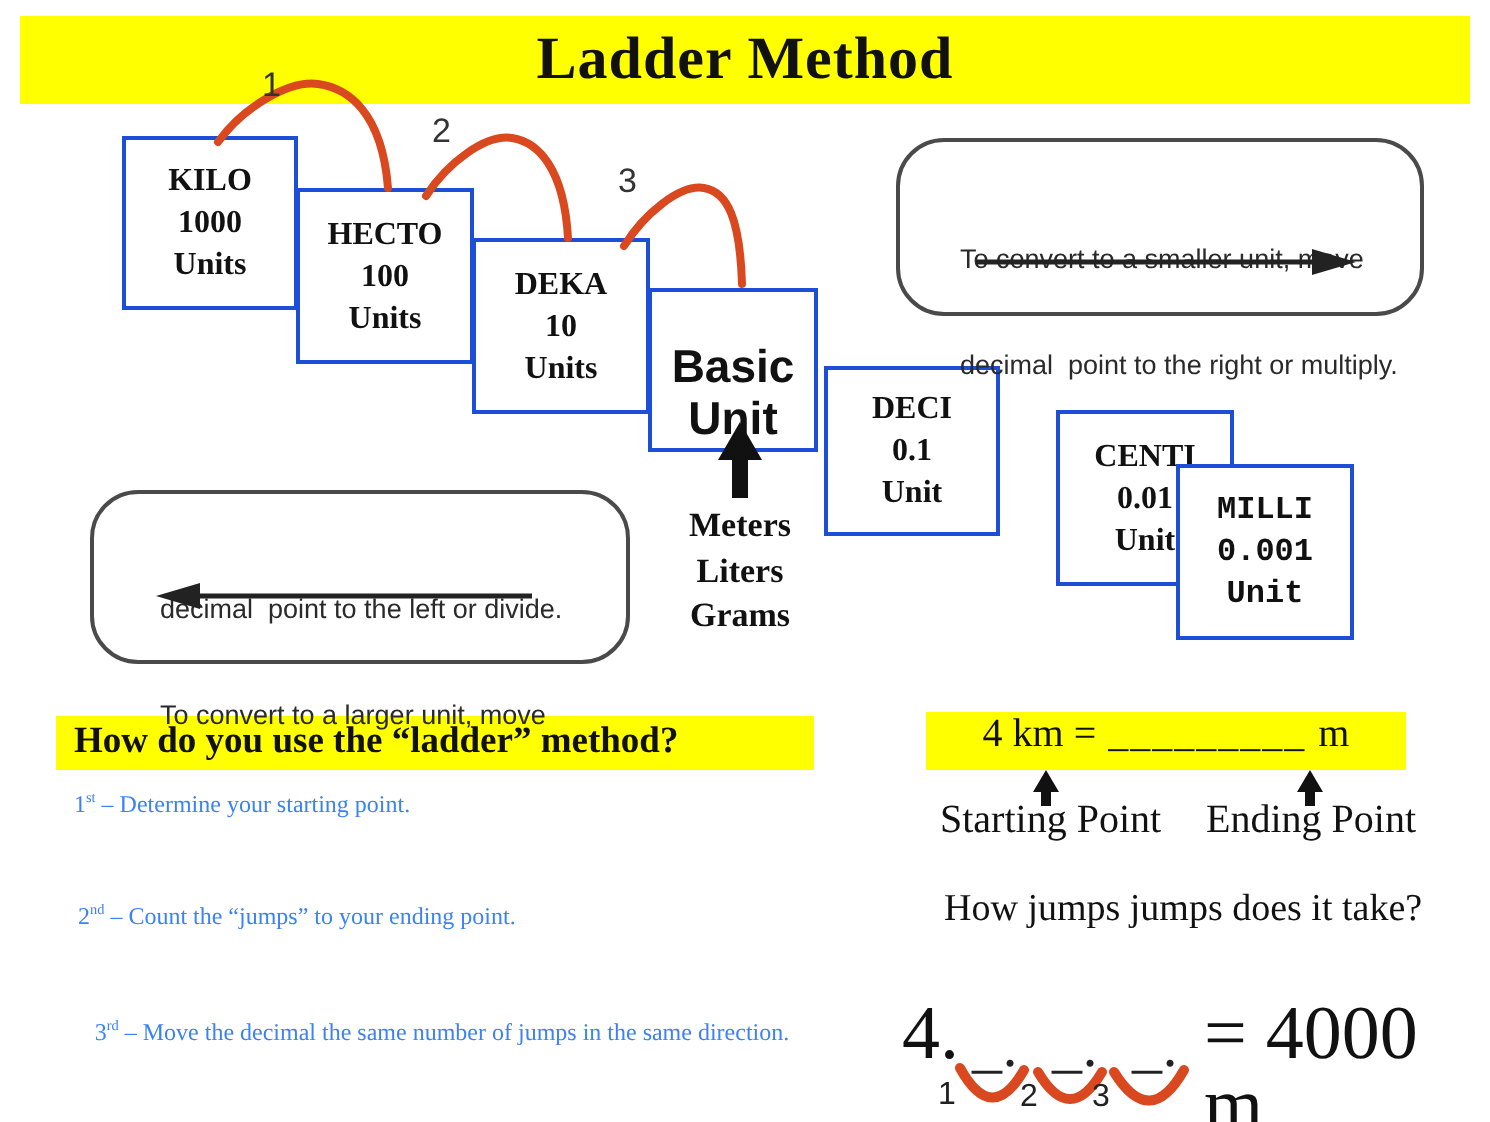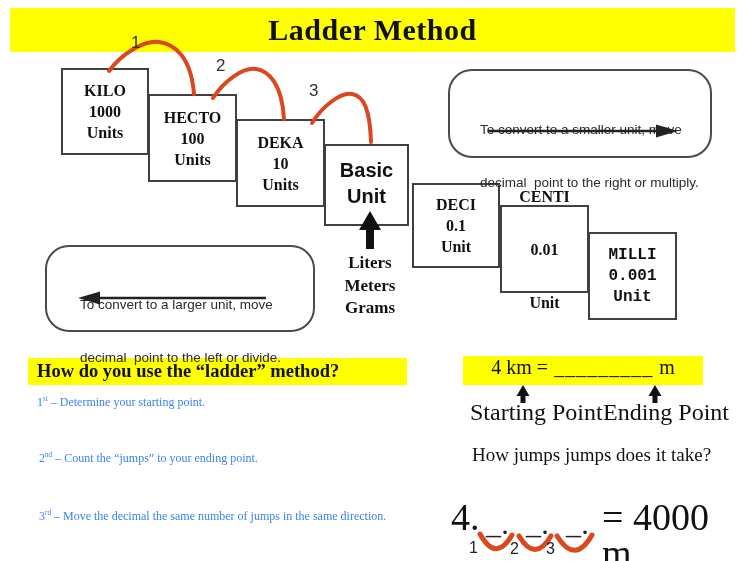--- a/index.html
+++ b/index.html
@@ -5,25 +5,25 @@
   html,body{margin:0;padding:0;background:#ffffff;}
   .page{position:relative;width:745px;height:561px;background:#ffffff;overflow:hidden;
         font-family:"Liberation Serif",serif;color:#111;}
 
   
   .title-bar{position:absolute;left:10px;top:8px;width:725px;height:44px;background:#ffff00;
              display:flex;align-items:center;justify-content:center;z-index:1;}
   .title-bar .title{font-size:30px;font-weight:bold;letter-spacing:.5px;}
 
   
-  .lbox{position:absolute;background:#fff;border:2px solid #404040;z-index:2;
+  .lbox{position:absolute;background:#fff;border:2px solid #1d4ed8;z-index:2;
         display:flex;flex-direction:column;align-items:center;justify-content:center;
         text-align:center;font-weight:bold;font-size:16px;line-height:21px;}
-  .lbox.basic{font-family:"Liberation Sans",sans-serif;font-size:20px;line-height:26px;
-        justify-content:flex-start;padding-top:11px;box-sizing:border-box;}
+  .lbox.basic{font-family:"Liberation Sans",sans-serif;font-size:23px;line-height:26px;
+        justify-content:flex-start;padding-top:24px;box-sizing:border-box;}
 
   
   .jumpnum{position:absolute;z-index:8;font-family:"Liberation Sans",sans-serif;
            font-size:17px;color:#333;}
 
   
   .callout{position:absolute;border:2px solid #4a4a4a;border-radius:24px;background:#fff;z-index:2;
            font-family:"Liberation Sans",sans-serif;font-size:13.5px;line-height:17.5px;color:#2a2a2a;
            box-sizing:border-box;}
   .callout .ctext{white-space:pre-wrap;}
@@ -39,21 +39,21 @@
              display:flex;align-items:center;z-index:1;}
   .howto-bar .htext{font-weight:bold;font-size:18.5px;padding-left:9px;}
   .step{position:absolute;font-size:12px;line-height:24px;color:#3b82f6;z-index:2;}
   .step sup{font-size:60%;line-height:0;}
 
   
   .exbar{position:absolute;left:463px;top:356px;width:240px;height:29px;background:#ffff00;
          display:flex;align-items:baseline;justify-content:center;z-index:1;font-size:20px;}
   .exbar .px{margin-right:6px;text-align:center;}
   .exbar .bl{letter-spacing:1px;margin-right:6px;}
-  .exlabel{position:absolute;font-size:24px;z-index:2;}
+  .exlabel{position:absolute;font-size:20px;z-index:2;}
   .question{position:absolute;left:472px;top:444px;font-size:19px;z-index:2;}
   .sol{position:absolute;z-index:2;}
   .sol-start,.sol-result{font-size:38px;line-height:36px;}
   .sol-blanks{font-size:30px;letter-spacing:1px;word-spacing:7px;color:#222;}
   .solnum{position:absolute;z-index:8;font-family:"Liberation Sans",sans-serif;
           font-size:16px;color:#222;}
 
   
   .overlay{position:absolute;left:0;top:0;width:745px;height:561px;z-index:7;pointer-events:none;}
 </style>
@@ -83,21 +83,21 @@
   </div>
   <div class="lbox basic" style="left:324px;top:144px;width:85px;height:82px;">
     <div>Basic</div>
     <div>Unit</div>
   </div>
   <div class="lbox" style="left:412px;top:183px;width:84px;height:81px;">
     <div>DECI</div>
     <div>0.1</div>
     <div>Unit</div>
   </div>
-  <div class="lbox" style="left:500px;top:205px;width:85px;height:84px;gap:32px;">
+  <div class="lbox" style="left:528px;top:205px;width:85px;height:84px;">
     <div>CENTI</div>
     <div>0.01</div>
     <div>Unit</div>
   </div>
   <div class="lbox" style="left:588px;top:232px;width:85px;height:84px;font-family:Liberation Mono, monospace;">
     <div>MILLI</div>
     <div>0.001</div>
     <div>Unit</div>
   </div>
 
@@ -107,41 +107,41 @@
 
   <div class="callout smaller" style="left:448px;top:69px;width:264px;height:89px;">
     <div class="ctext">
       <div>To convert to a smaller unit, move</div>
       <div>decimal  point to the right or multiply.</div>
     </div>
   </div>
 
   <div class="callout larger" style="left:45px;top:245px;width:270px;height:87px;">
     <div class="ctext">
+      <div>decimal  point to the left or divide.</div>
       <div>To convert to a larger unit, move</div>
-      <div>decimal  point to the left or divide.</div>
     </div>
   </div>
 
   <div class="mlg">
+    <div>Meters</div>
     <div>Liters</div>
-    <div>Meters</div>
     <div>Grams</div>
   </div>
 
   <div class="howto-bar">
     <span class="htext">How do you use the “ladder” method?</span>
   </div>
   <div class="step" style="left:37px;top:390px;">
     <span>1</span><sup>st</sup><span> – Determine your starting point.</span>
   </div>
   <div class="step" style="left:39px;top:446px;">
     <span>2</span><sup>nd</sup><span> – Count the “jumps” to your ending point.</span>
   </div>
-  <div class="step" style="left:39px;top:504px;width:364px;">
+  <div class="step" style="left:39px;top:504px;width:364px;text-align:center;">
     <span>3</span><sup>rd</sup><span> – Move the decimal the same number of jumps in the same direction.</span>
   </div>
 
   <div class="exbar">
     <span class="px">4 km =</span>
     <span class="bl">_________</span>
     <span>m</span>
   </div>
   <div class="exlabel" style="left:470px;top:399px;">Starting Point</div>
   <div class="exlabel" style="left:603px;top:399px;">Ending Point</div>

